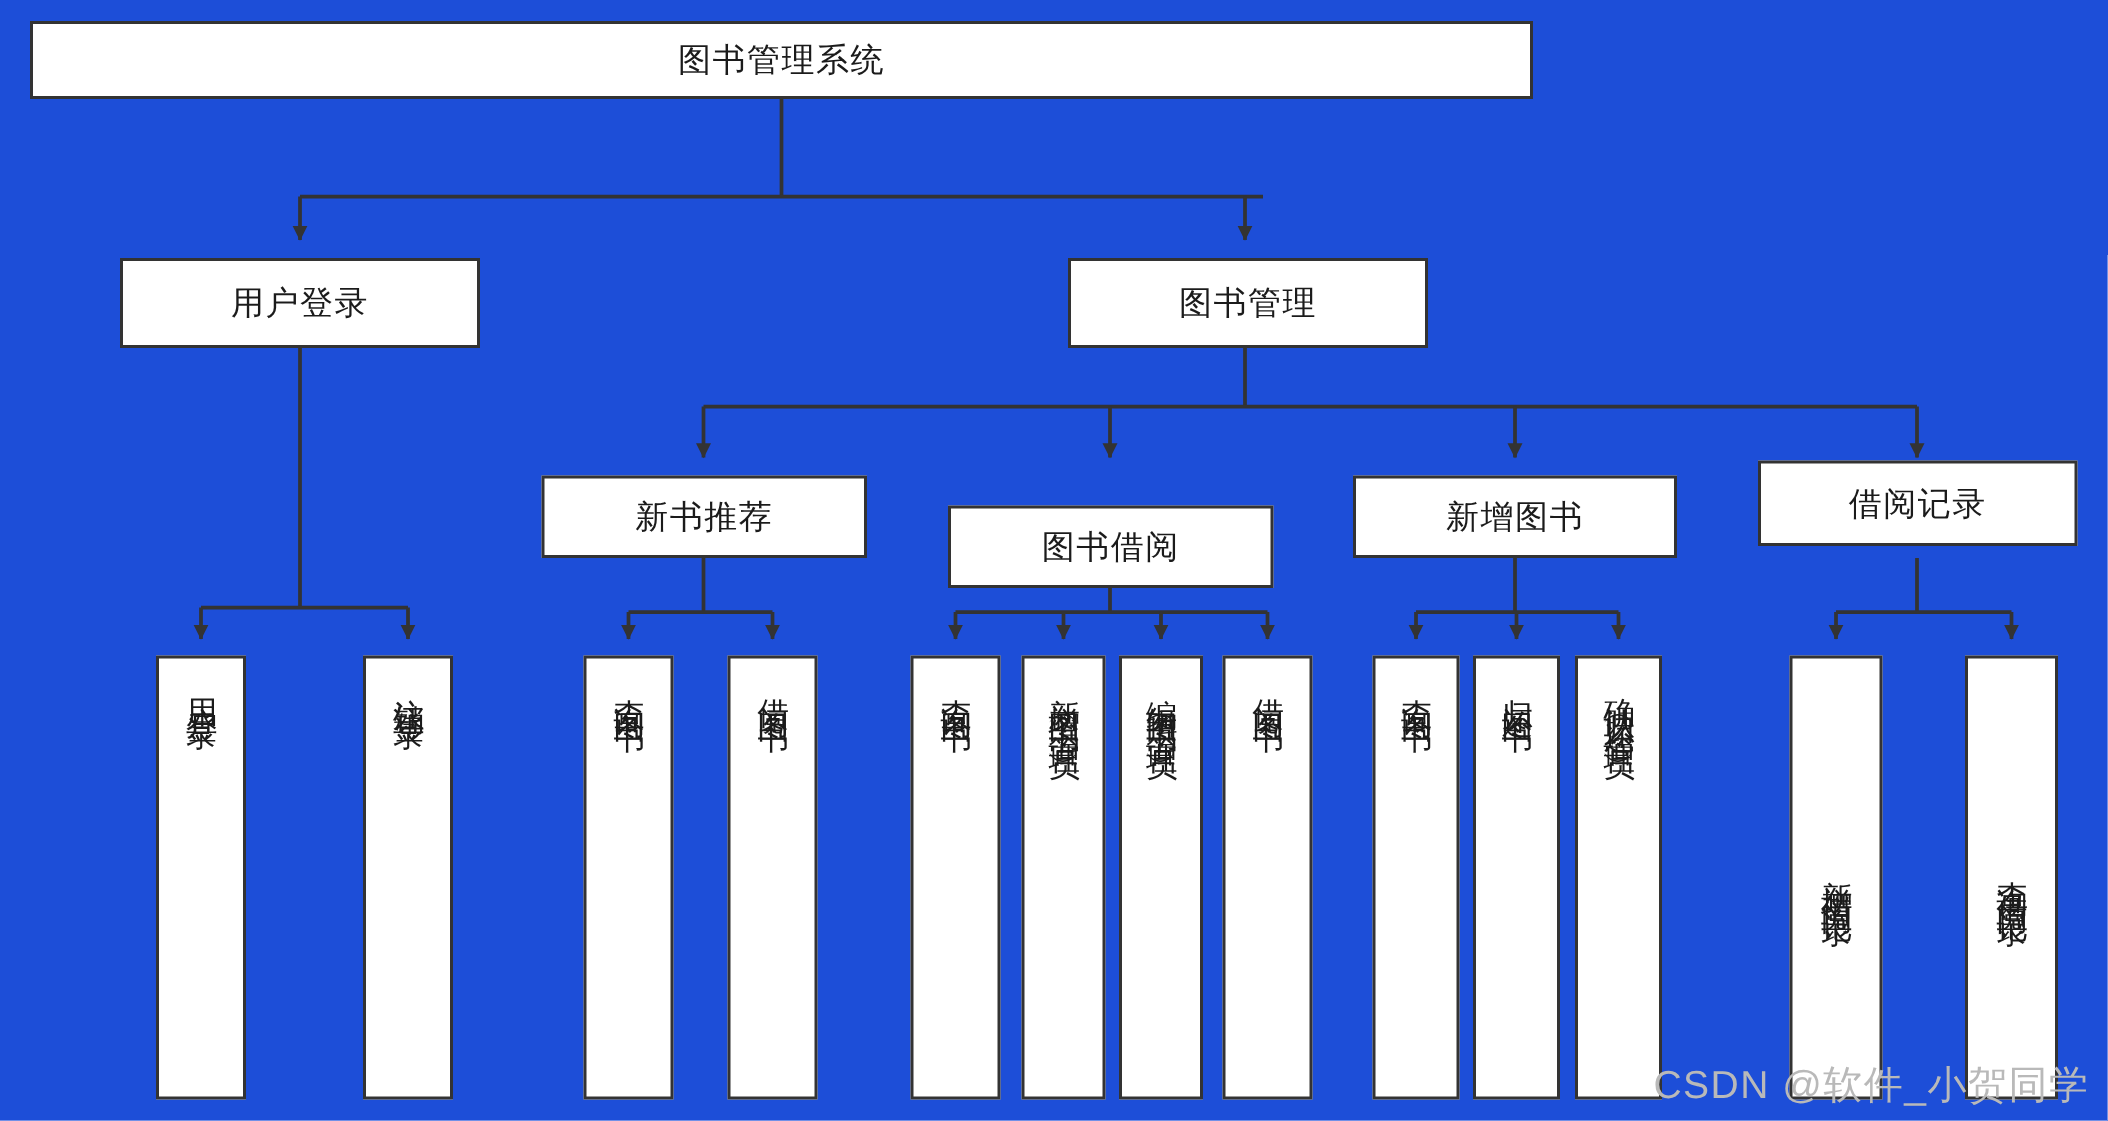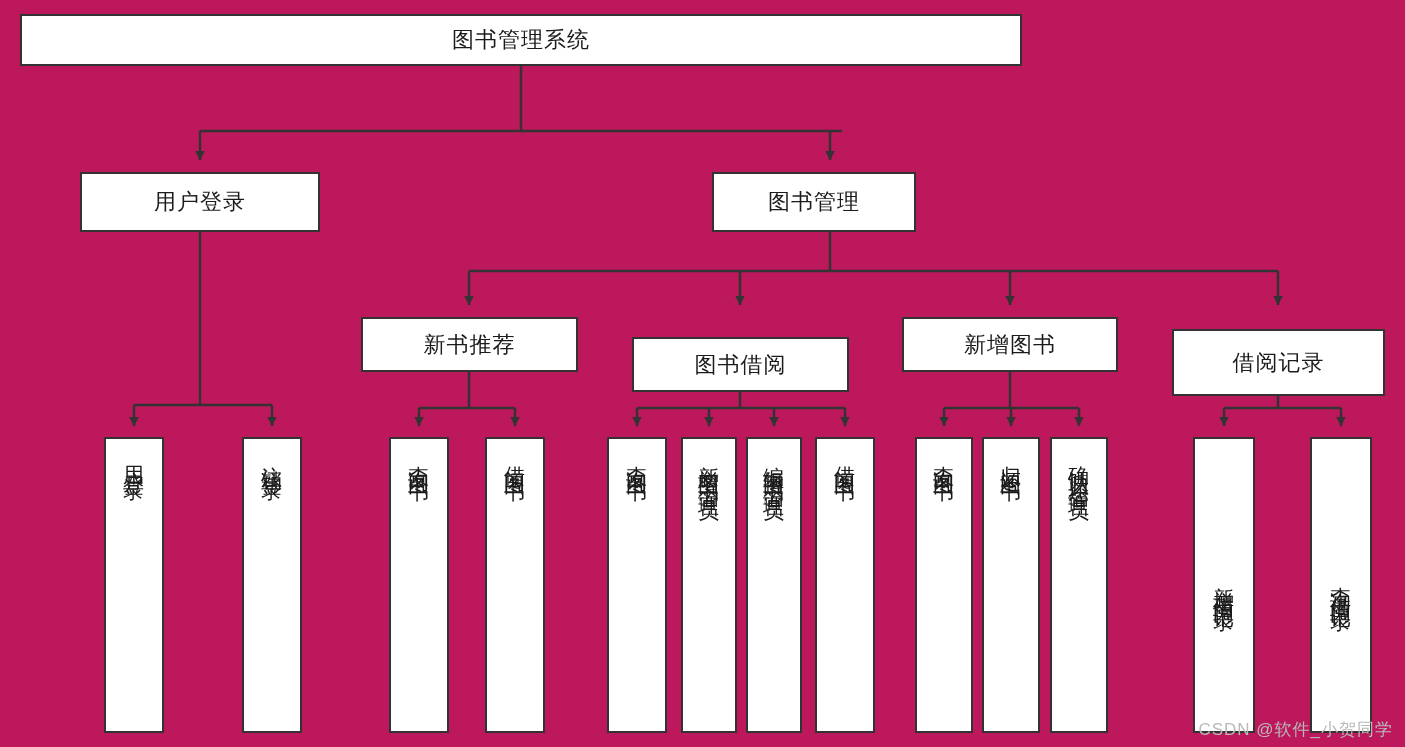--- a/index.html
+++ b/index.html
@@ -1,17 +1,17 @@
 <!DOCTYPE html>
 <html><head>
 <meta charset="utf-8">
 <style>
   html,body{margin:0;padding:0;background:#ffffff;}
   body{width:1405px;height:747px;overflow:hidden;font-family:"Liberation Sans","DejaVu Sans",sans-serif;}
-  #stage{position:relative;width:1405px;height:747px;background:#be185d;}
+  #stage{position:relative;width:1405px;height:747px;background:#1d4ed8;}
   #edges{position:absolute;left:0;top:0;width:1405px;height:747px;}
   .node{
     position:absolute;
     box-sizing:border-box;
     border:2.5px solid #333333;
     background:#ffffff;
     display:flex;
     align-items:center;
     justify-content:center;
     color:#1b1b1b;
@@ -37,21 +37,21 @@
     white-space:nowrap;
   }
   .node.vert.mid{
     align-items:center;
     padding-top:0;
   }
   #watermark{
     position:absolute;
     right:12px;
     bottom:6px;
-    font-size:17px;
+    font-size:26px;
     color:#b9b9b9;
     letter-spacing:1px;
     white-space:nowrap;
     user-select:none;
   }
 </style>
 </head>
 <body>
 
 <div id="stage">
@@ -106,34 +106,34 @@
     </g>
   </svg>
 
   <div class="node" id="n-root" style="left: 20px; top: 14px; width: 1002px; height: 52px;">
     <span class="lbl">图书管理系统</span>
   </div>
 
   <div class="node" id="n-l1-0" style="left: 80px; top: 172px; width: 240px; height: 60px;">
     <span class="lbl">用户登录</span>
   </div>
-  <div class="node" id="n-l1-1" style="left: 712px; top: 172px; width: 204px; height: 60px;">
+  <div class="node" id="n-l1-1" style="left: 712px; top: 172px; width: 240px; height: 60px;">
     <span class="lbl">图书管理</span>
   </div>
 
   <div class="node" id="n-l2-0" style="left: 361px; top: 317px; width: 217px; height: 55px; text-align: center;">
     <span class="lbl">新书推荐</span>
   </div>
   <div class="node" id="n-l2-1" style="left: 632px; top: 317px; width: 217px; height: 55px; margin-top: 20px;">
     <span class="lbl">图书借阅</span>
   </div>
   <div class="node" id="n-l2-2" style="left: 902px; top: 317px; width: 216px; height: 55px;">
     <span class="lbl">新增图书</span>
   </div>
-  <div class="node" id="n-l2-3" style="left: 1172px; top: 329px; width: 213px; height: 67px;">
+  <div class="node" id="n-l2-3" style="left: 1172px; top: 307px; width: 213px; height: 57px;">
     <span class="lbl">借阅记录</span>
   </div>
 
   <div class="node vert" id="n-lf-0" style="left: 104px; top: 437px; width: 60px; height: 296px;">
     <span class="lbl">用户登录</span>
   </div>
   <div class="node vert" id="n-lf-1" style="left: 242px; top: 437px; width: 60px; height: 296px;">
     <span class="lbl">注销登录</span>
   </div>
   <div class="node vert" id="n-lf-2" style="left: 389px; top: 437px; width: 60px; height: 296px;">

